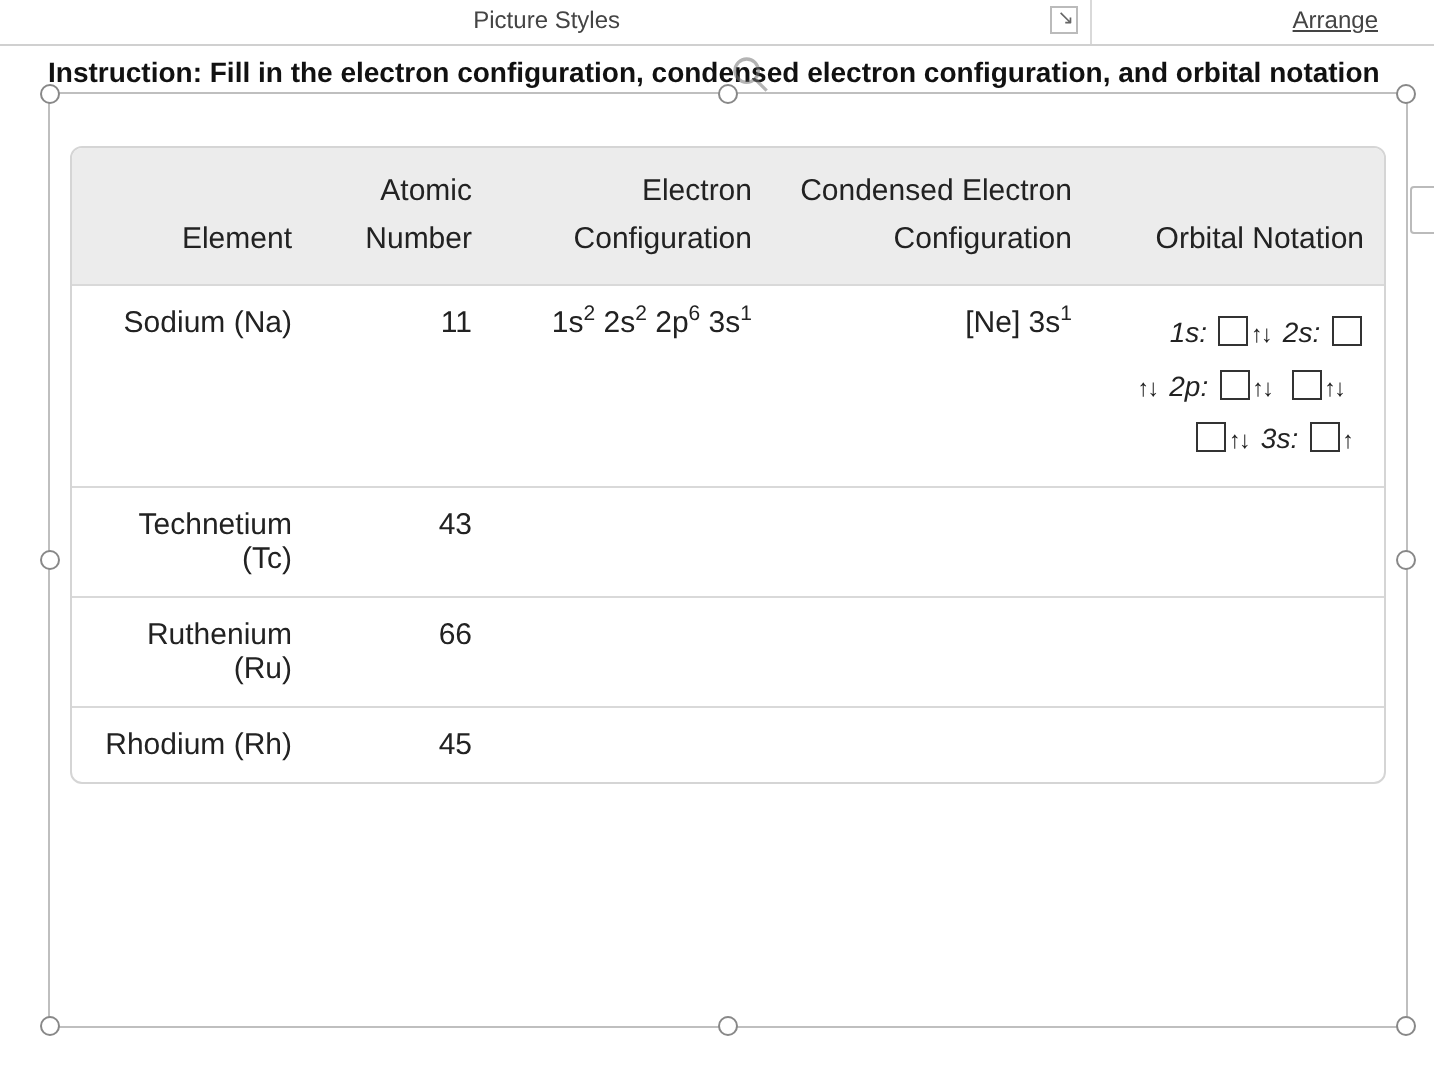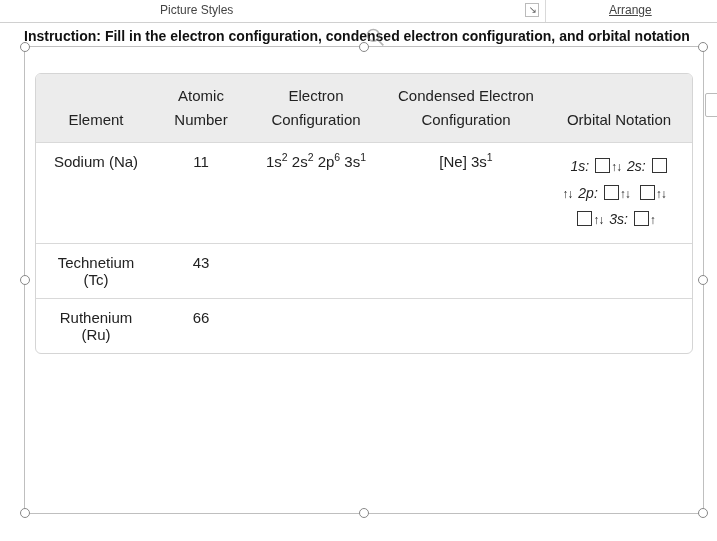--- a/index.html
+++ b/index.html
@@ -15,21 +15,21 @@
   .ribbon-strip {
     height: 23px;
     border-bottom: 1px solid #d0d0d0;
     position: relative;
     font-size: 12px;
     color: #444;
   }
   .ribbon-group-label {
     position: absolute;
     top: 3px;
-    text-align: left;
+    text-align: right;
   }
   .grp-picture-styles { left: 160px; width: 150px; }
   .grp-arrange { right: 28px; width: 80px; text-decoration: underline; }
   .dialog-launcher {
     position: absolute;
     top: 3px; left: 525px;
     width: 14px; height: 14px;
     font-size: 10px; color: #666;
     border: 1px solid #bbb;
     line-height: 11px; text-align: right;
@@ -106,21 +106,21 @@
     overflow: hidden;
   }
   table.data {
     border-collapse: collapse;
     width: 100%;
     table-layout: fixed;
   }
   table.data th, table.data td {
     border-top: 1px solid #d9d9d9;
     padding: 10px 10px;
-    text-align: center;
+    text-align: right;
     vertical-align: top;
     font-size: 15px;
     color: #222;
   }
   table.data th {
     background: #ececec;
     font-weight: 400;
     border-top: none;
     line-height: 1.6;
   }
@@ -223,16 +223,23 @@
             <td></td>
             <td></td>
           </tr>
           <tr>
             <td>Ruthenium (Ru)</td>
             <td>66</td>
             <td></td>
             <td></td>
             <td></td>
           </tr>
+          <tr>
+            <td>Rhodium (Rh)</td>
+            <td>45</td>
+            <td></td>
+            <td></td>
+            <td></td>
+          </tr>
         </tbody>
     </table>
   </div>
 </div>
 
 </body></html>

